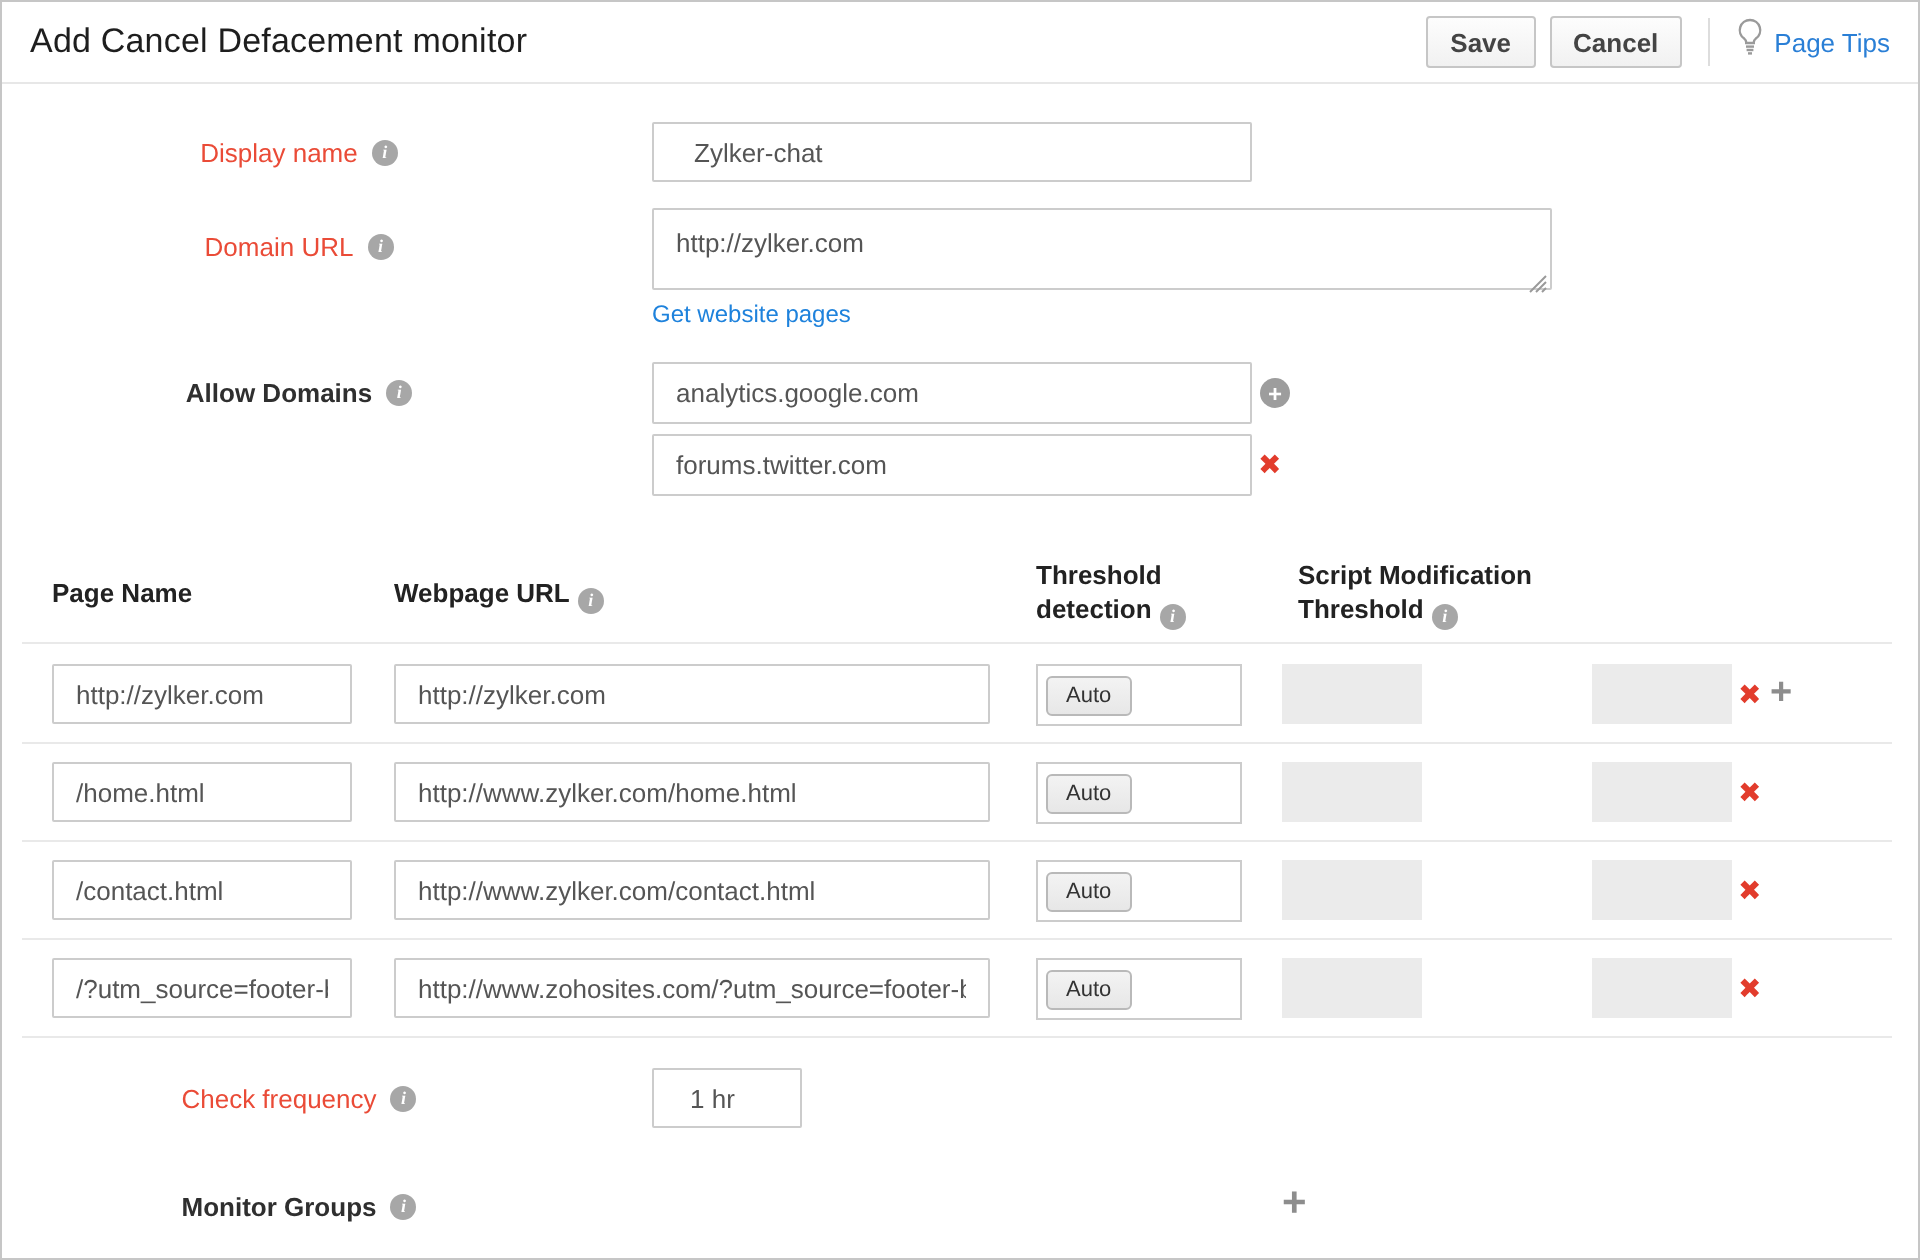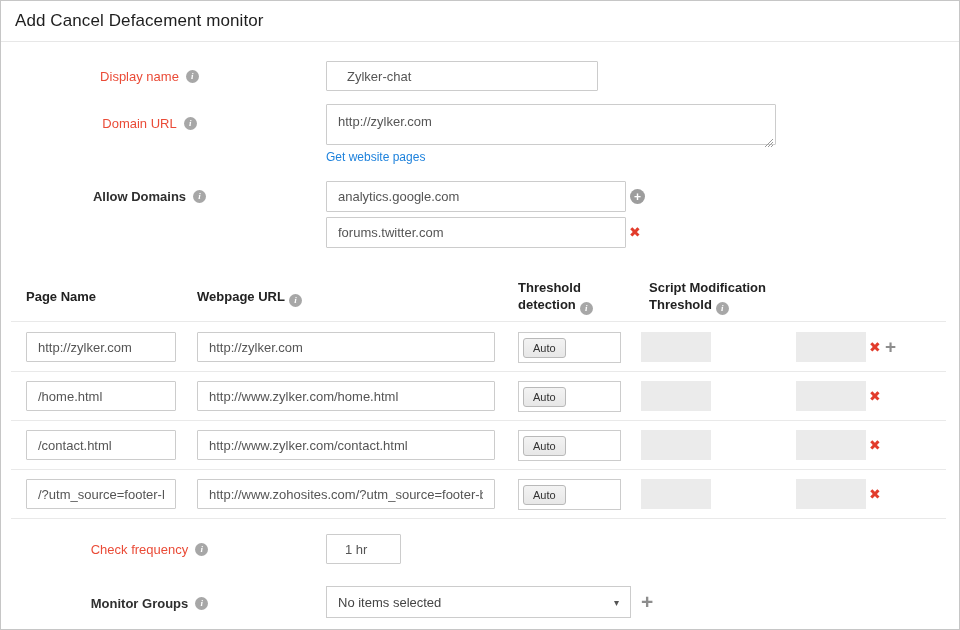--- a/index.html
+++ b/index.html
@@ -88,27 +88,41 @@
   .caret { margin-left: auto; color: #555; font-size: 10px; }
   .mg-plus { position: absolute; left: 640px; top: 590px; font-size: 21px; }
 </style>
 </head>
 <body>
 
 <div class="page">
 
   <div class="header">
     <span class="title">Add Cancel Defacement monitor</span>
+    <div class="header-right">
+      <button class="btn">Save</button>
+      <button class="btn">Cancel</button>
+      <span class="header-divider"></span>
+      <span class="page-tips">
+        <span><svg width="14" height="19" viewBox="0 0 14 19">
+              <path d="M7 1a5.1 5.1 0 0 0-2.9 9.3c.6.5 1 1.1 1 1.8v.4h3.8v-.4c0-.7.4-1.3 1-1.8A5.1 5.1 0 0 0 7 1z" fill="none" stroke="#9a9a9a" stroke-width="1.2"></path>
+              <line x1="5" y1="14.3" x2="9" y2="14.3" stroke="#9a9a9a" stroke-width="1.2"></line>
+              <line x1="5.3" y1="16" x2="8.7" y2="16" stroke="#9a9a9a" stroke-width="1.2"></line>
+              <line x1="6" y1="17.7" x2="8" y2="17.7" stroke="#9a9a9a" stroke-width="1.2"></line>
+            </svg></span>
+        <span class="page-tips-label">Page Tips</span>
+      </span>
+    </div>
   </div>
 
   <div class="field-label red" style="top:67px">
     <span class="lbl">Display name</span>
     <span class="info-icon">i</span>
   </div>
-  <input class="txt" style="left: 325px; top: 60px; width: 272px; height: 30px; padding-left: 20px;" value="Zylker-chat">
+  <input class="txt" style="left: 325px; top: 60px; width: 300px; height: 30px; padding-left: 20px;" value="Zylker-chat">
 
   <div class="field-label red" style="top:114px">
     <span class="lbl">Domain URL</span>
     <span class="info-icon">i</span>
   </div>
   <textarea class="txt" style="left: 325px; top: 103px; width: 450px; height: 41px;" value="http://zylker.com">http://zylker.com</textarea>
   <span class="resize-handle"><svg width="10" height="10">
         <path d="M1 9 L9 1 M4 9 L9 4 M7 9 L9 7" stroke="#9a9a9a" stroke-width="1" fill="none"></path>
       </svg></span>
   <a class="link" style="left:325px; top:149px">Get website pages</a>
@@ -181,19 +195,15 @@
   <div class="field-label red" style="top:540px">
     <span class="lbl">Check frequency</span>
     <span class="info-icon">i</span>
   </div>
   <input class="txt" style="left: 325px; top: 533px; width: 75px; height: 30px; padding-left: 18px;" value="1 hr">
 
   <div class="field-label semibold" style="top:594px">
     <span class="lbl">Monitor Groups</span>
     <span class="info-icon">i</span>
   </div>
-  <div class="dropdown">
-    <span>No items selected</span>
-    <span class="caret">▾</span>
-  </div>
   <span class="plus-icon mg-plus">+</span>
 
 </div>
 
 </body></html>

